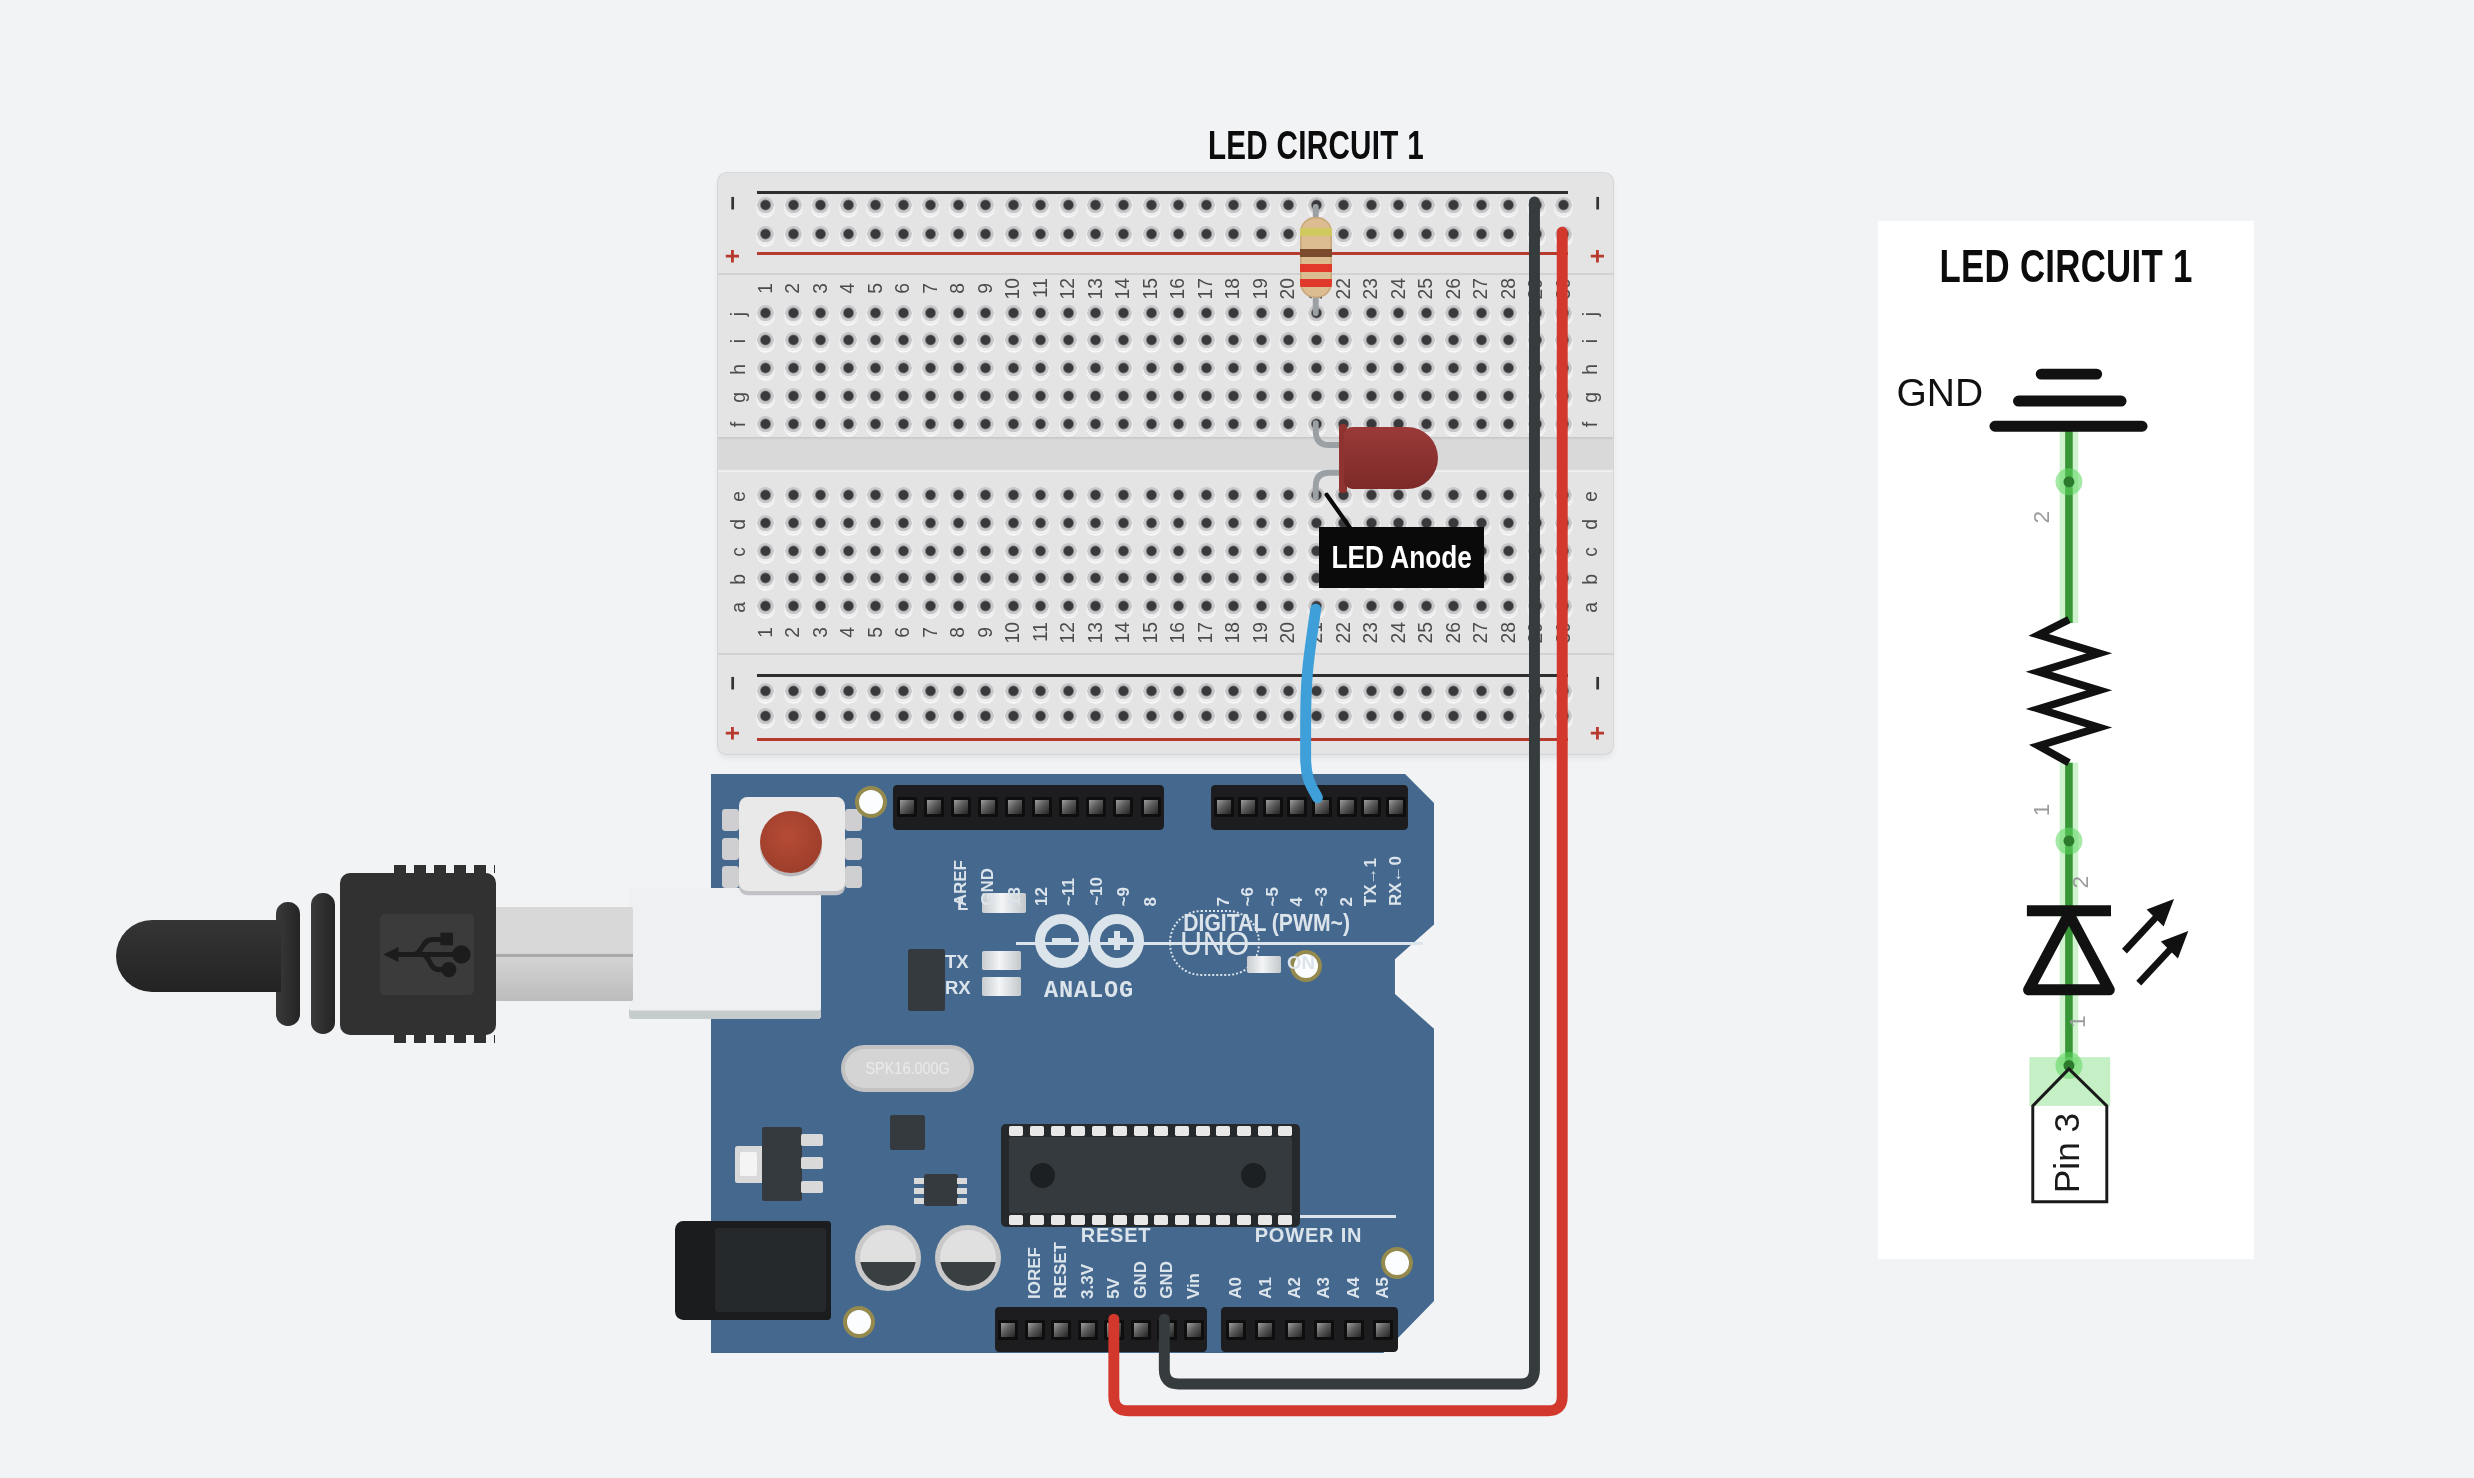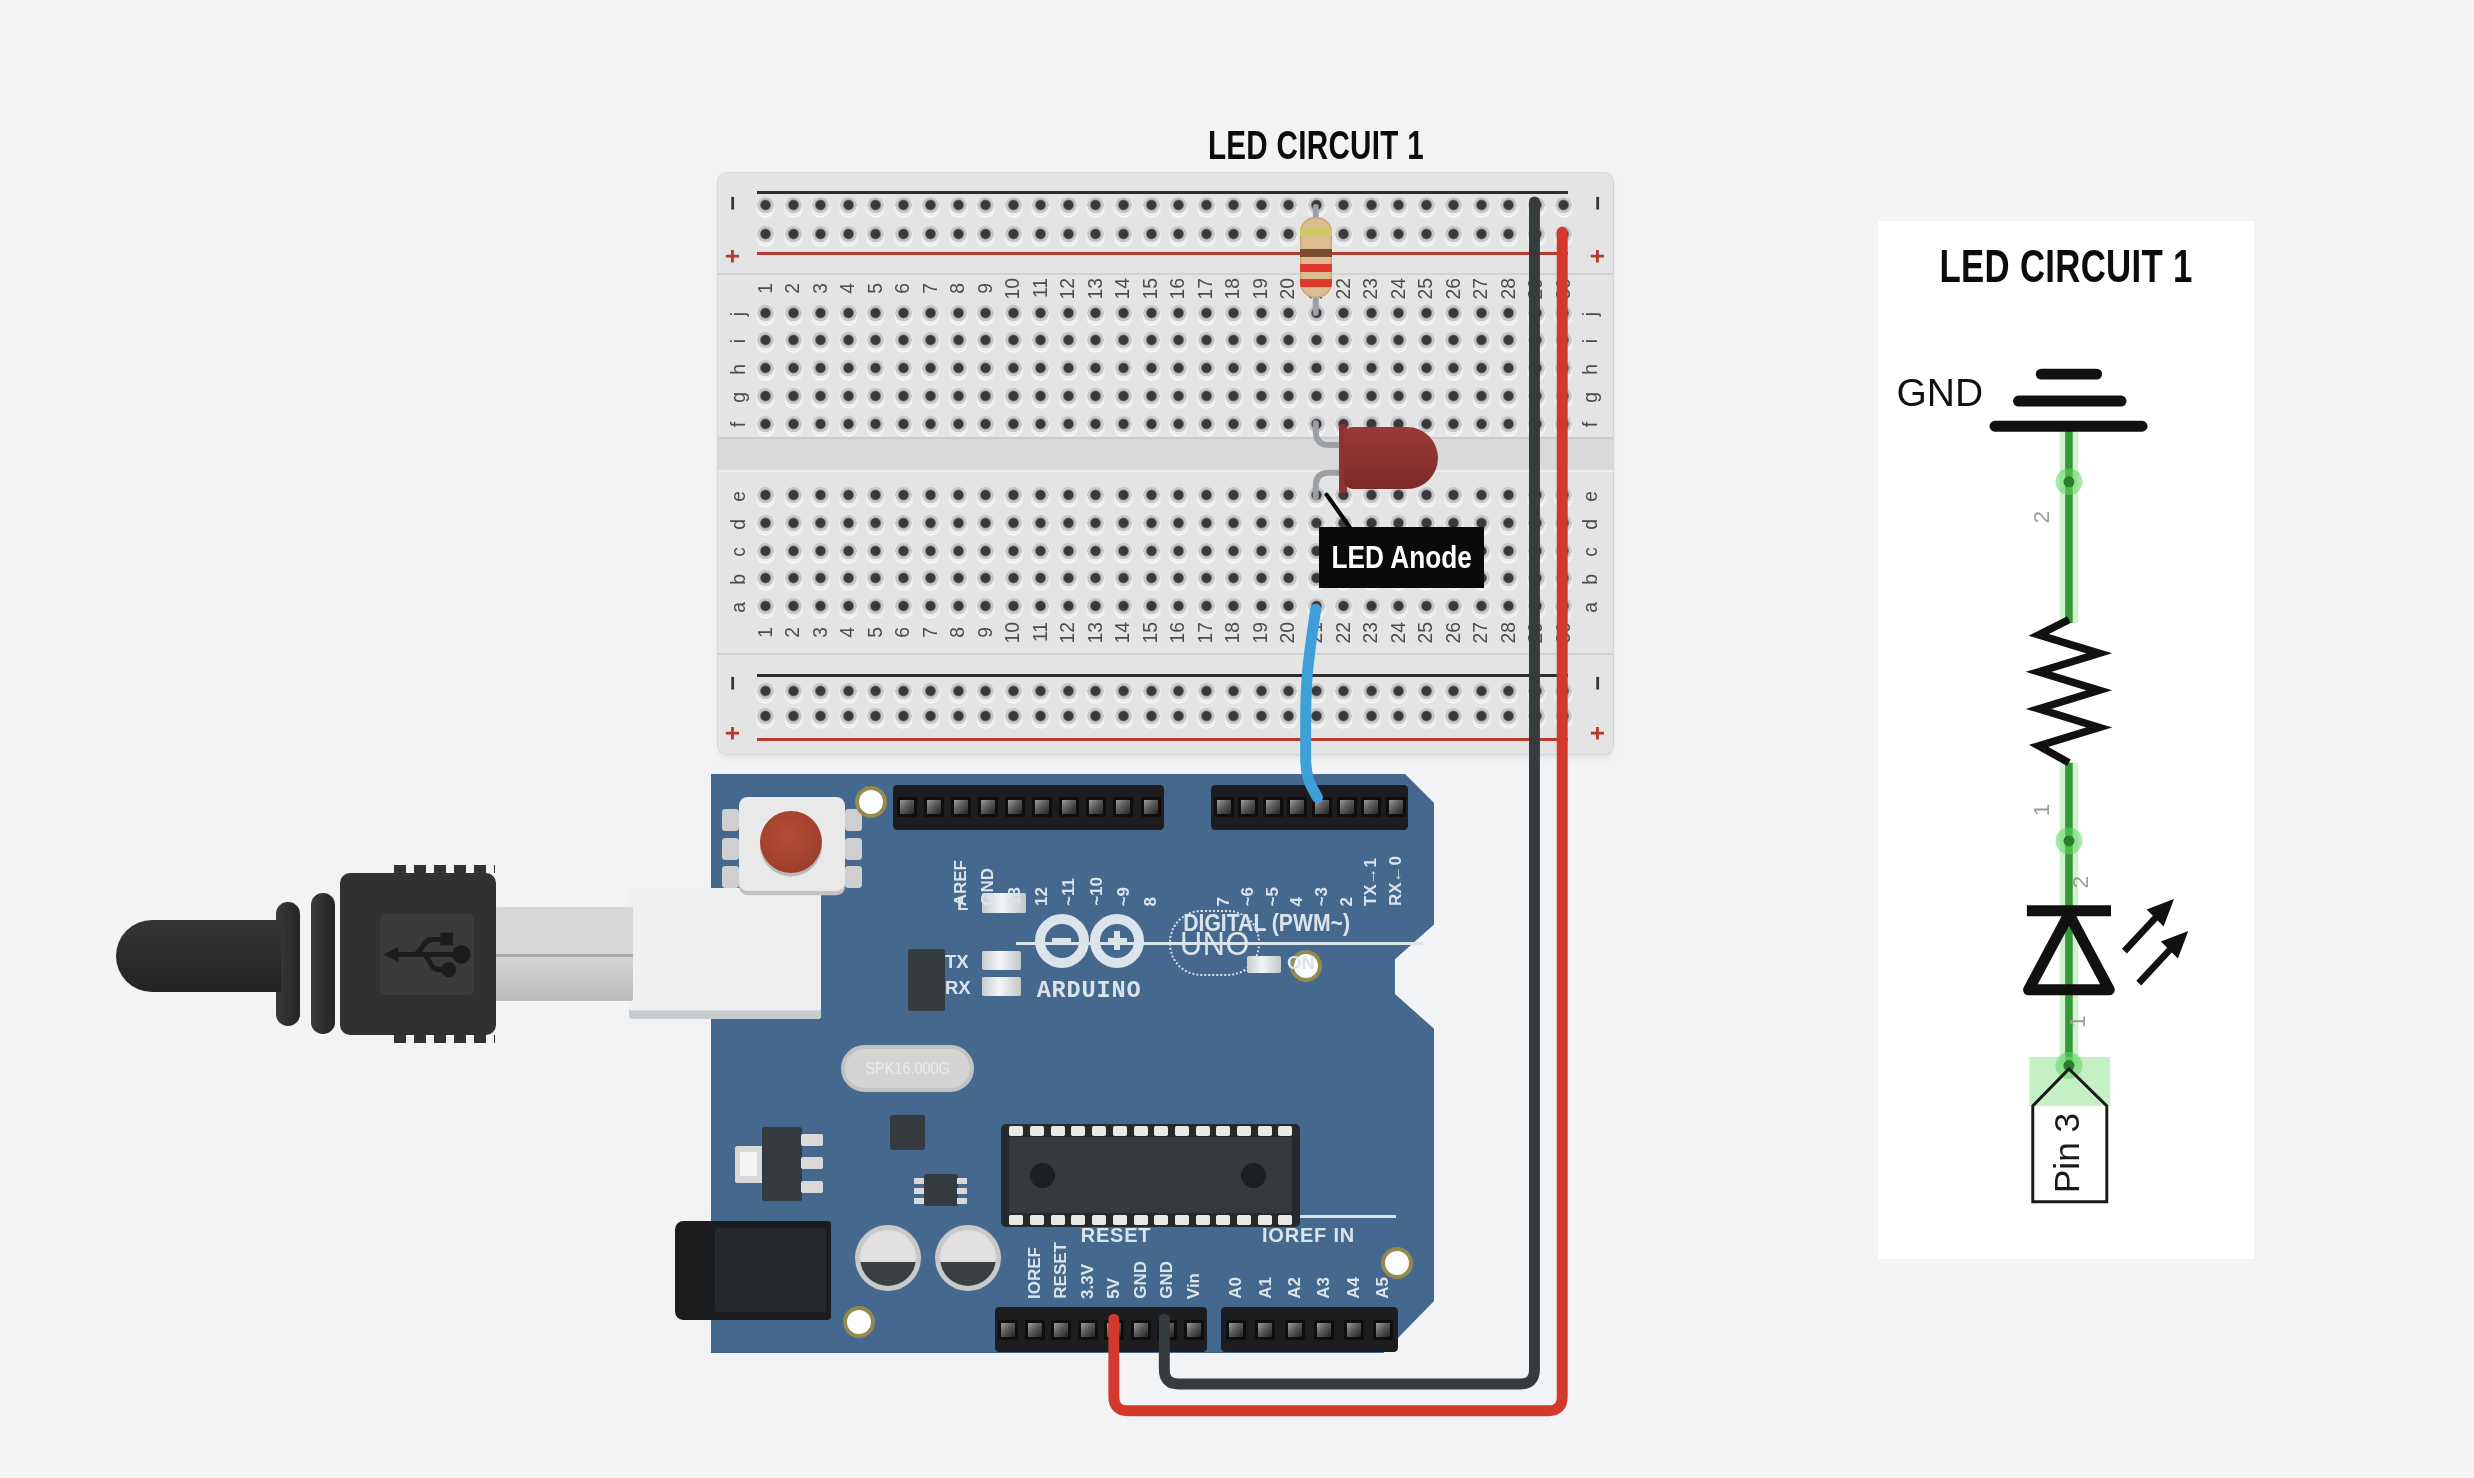--- a/index.html
+++ b/index.html
@@ -110,38 +110,38 @@
   <div class="abs" style="left:1115px;top:910px;width:303px;text-align:center;">
     <span class="silk" style="display:inline-block;font-size:23px;transform:scaleX(.92);">DIGITAL (PWM~)</span>
   </div>
   <div class="abs silkline" style="left:1016px;top:942px;width:407px;"></div>
   <div class="abs silkline" style="left:1036px;top:1215px;width:160px;"></div>
   <div class="abs" style="left:1036px;top:1224px;width:160px;text-align:center;">
     <span class="silk" style="font-size:20px;letter-spacing:0.8px;">RESET</span>
   </div>
   <div class="abs silkline" style="left:1221px;top:1215px;width:175px;"></div>
   <div class="abs" style="left:1221px;top:1224px;width:175px;text-align:center;">
-    <span class="silk" style="font-size:20px;letter-spacing:0.8px;">IOREF IN</span>
+    <span class="silk" style="font-size:20px;letter-spacing:0.8px;">POWER IN</span>
   </div>
 
   <div class="abs silk" style="left:957px;top:893px;font-size:18.5px;">L</div>
   <div class="abs ledbar" style="left:982px;top:893px;width:44px;height:20px;"></div>
   <div class="abs silk" style="left:945px;top:951px;font-size:18.5px;">TX</div>
   <div class="abs ledbar" style="left:982px;top:951px;width:39px;height:18.5px;"></div>
   <div class="abs silk" style="left:945px;top:977px;font-size:18.5px;">RX</div>
   <div class="abs ledbar" style="left:982px;top:977px;width:39px;height:18.5px;"></div>
   <div class="abs chip" style="left:908px;top:949px;width:37px;height:62px;"></div>
 
   <div class="logo-c" style="left:1035px;top:914px;"></div>
   <div class="logo-c" style="left:1090px;top:914px;"></div>
   <div class="abs" style="left:1052px;top:938px;width:18.5px;height:5.9px;background:#dce4eb;"></div>
   <div class="abs" style="left:1108px;top:938px;width:18.5px;height:5.9px;background:#dce4eb;"></div>
   <div class="abs" style="left:1114px;top:931px;width:5.9px;height:18.5px;background:#dce4eb;"></div>
   <div class="abs" style="left:1005px;top:977px;width:168px;text-align:center;">
-    <span class="silk" style="font-family:'Liberation Mono',monospace;font-size:23.6px;font-weight:700;letter-spacing:0.8px;">ARDUINO</span>
+    <span class="silk" style="font-family:'Liberation Mono',monospace;font-size:23.6px;font-weight:700;letter-spacing:0.8px;">ANALOG</span>
   </div>
 
   <div class="abs" style="left:1169px;top:910px;width:87px;height:62px;border:2.5px dotted #dce4eb;border-radius:32px;display:flex;align-items:center;justify-content:center;">
     <span style="color:#dce4eb;font-size:34px;letter-spacing:0.8px;transform:scaleX(.9);">UNO</span>
   </div>
   <div class="abs ledbar" style="left:1247px;top:956px;width:34px;height:17px;"></div>
   <div class="abs silk" style="left:1287px;top:952px;font-size:18.5px;">ON</div>
 
   <div class="abs" style="left:841px;top:1045px;width:133px;height:47px;background:#d4d4d4;border:4.2px solid #c2c2c2;border-radius:25px;box-sizing:border-box;display:flex;align-items:center;justify-content:center;">
     <span style="color:#ebebeb;font-size:17px;transform:scaleX(.85);white-space:nowrap;">SPK16.000G</span>

